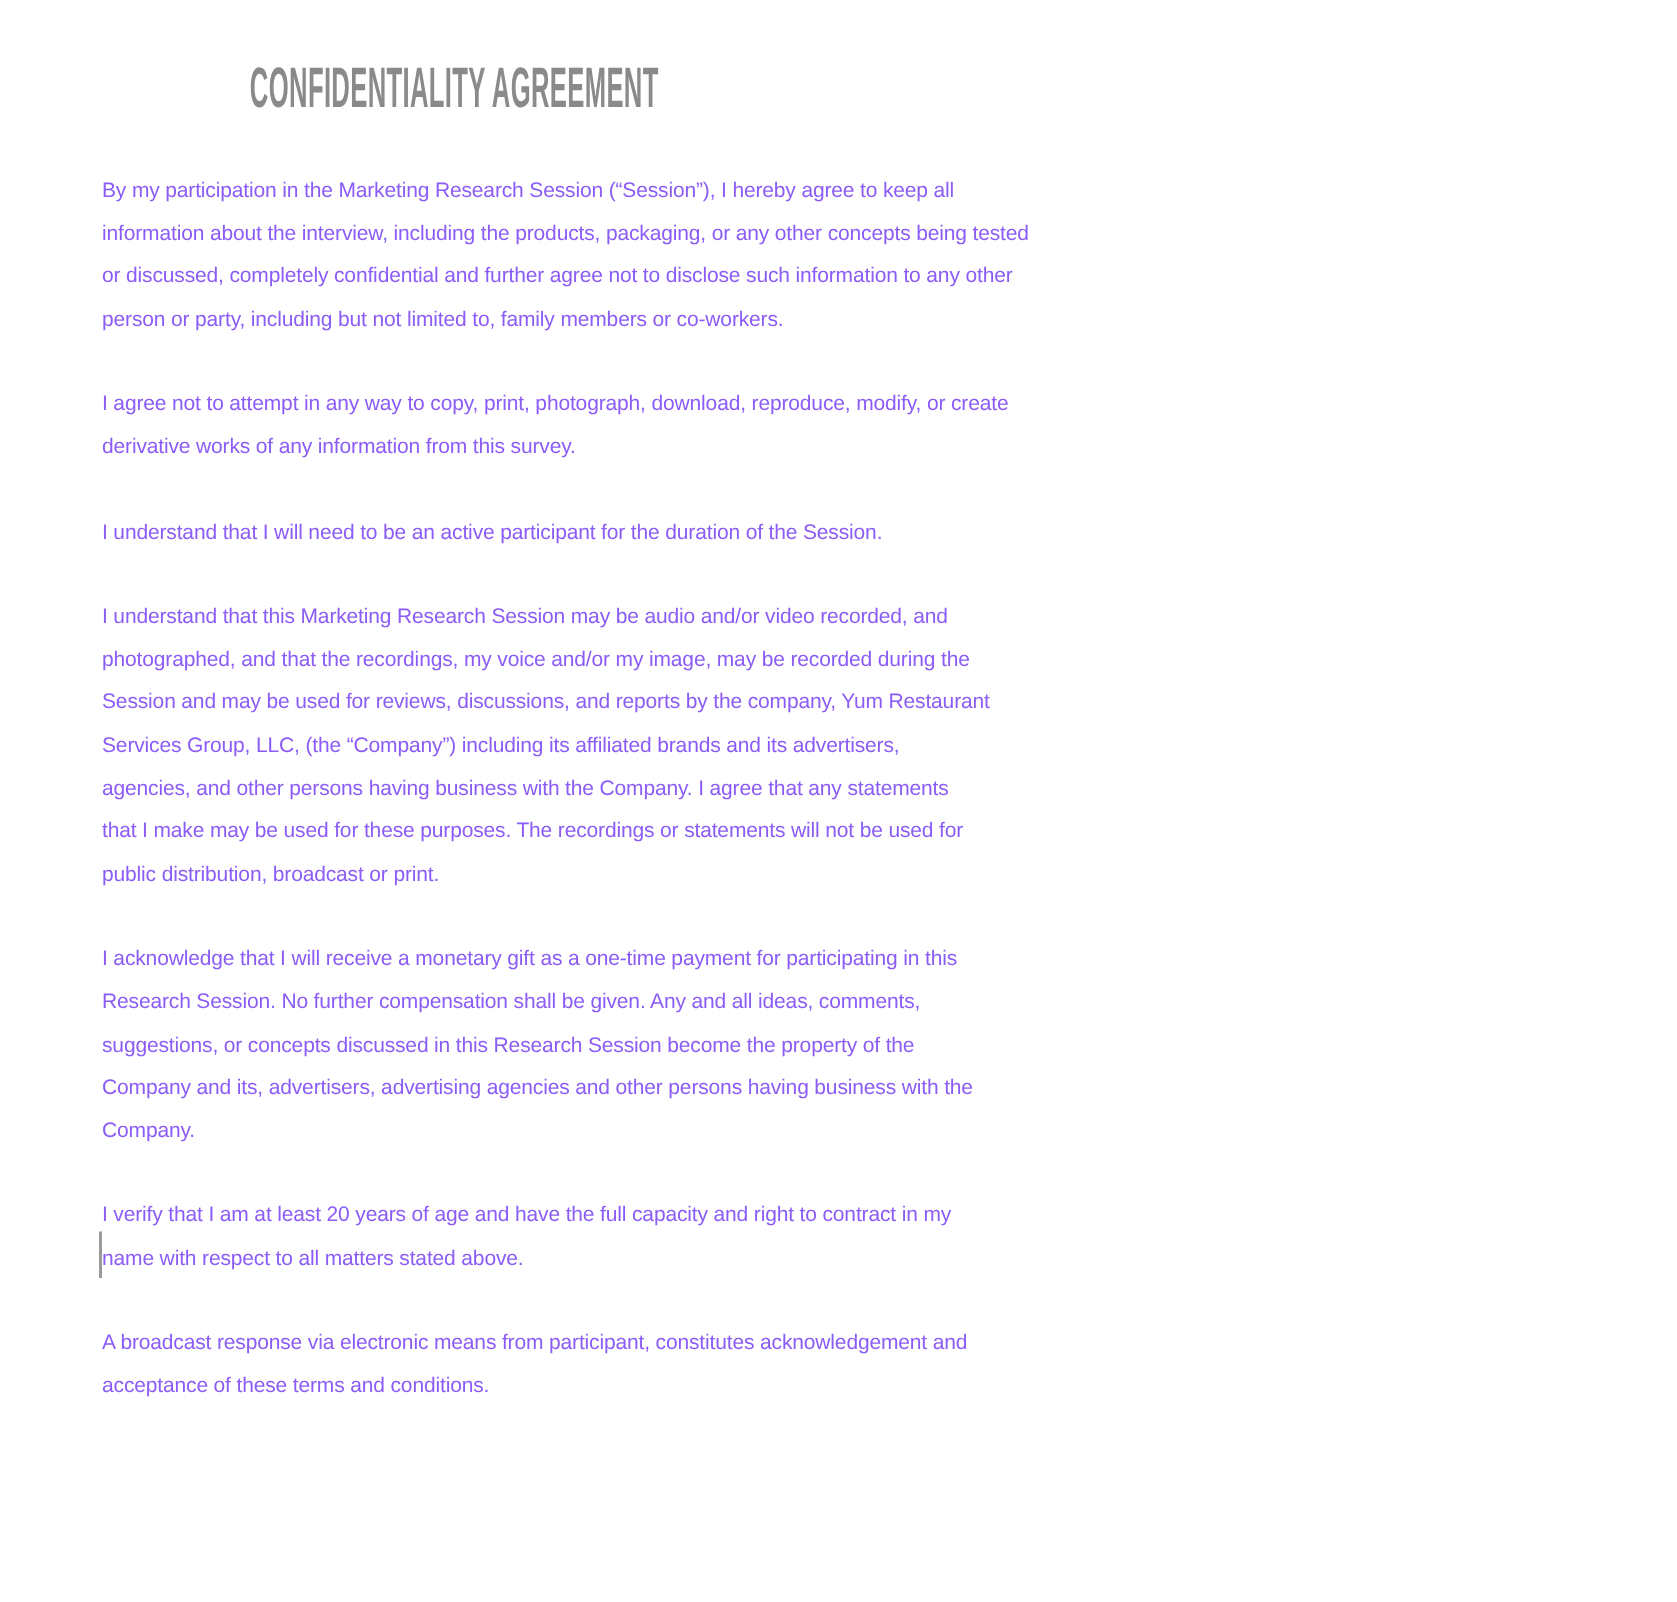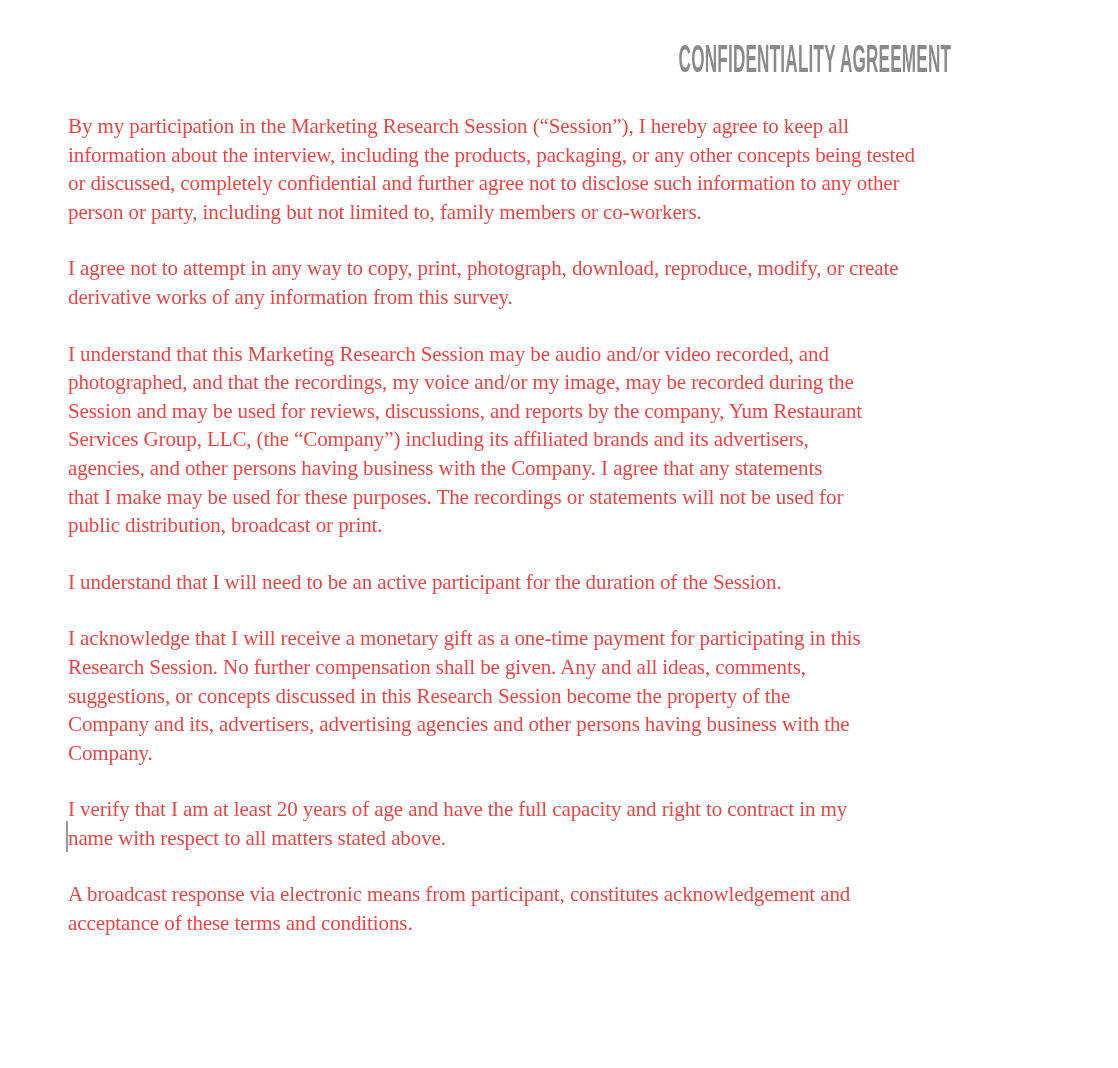--- a/index.html
+++ b/index.html
@@ -11,23 +11,22 @@
     position: relative;
     width: 1118px;
     height: 1068px;
     background: #ffffff;
     overflow: hidden;
     font-family: "Liberation Sans", sans-serif;
     color: #111111;
   }
   .title-wrap {
     margin-top: 40px;
-    text-align: right;
+    text-align: left;
     height: 40px;
-    margin-left: 43px;
   }
   .doc-title {
     display: inline-block;
     font-family: "Liberation Sans", sans-serif;
     font-weight: 700;
     font-size: 38px;
     line-height: 38px;
     color: #8a8a8a;
     letter-spacing: 0.5px;
     transform: scaleX(0.45);
@@ -35,26 +34,25 @@
     white-space: nowrap;
   }
   .doc-body {
     position: absolute;
     left: 68px;
     top: 112px;
     width: 990px;
   }
   .doc-body p {
     margin: 0 0 28px 0;
-    font-size: 21px;
+    font-size: 14px;
     line-height: 28.6px;
     letter-spacing: -0.1px;
-    color: #ef4444;
+    color: #8b5cf6;
     white-space: pre-line;
-    font-family: Liberation Serif, serif;
   }
   .text-cursor {
     position: absolute;
     left: 66px;
     top: 821px;
     width: 2px;
     height: 31px;
     background: #9a9a9a;
   }
 </style>
@@ -67,28 +65,28 @@
     <span class="doc-title">CONFIDENTIALITY AGREEMENT</span>
   </div>
 
   <div class="doc-body">
     <p>By my participation in the Marketing Research Session (“Session”), I hereby agree to keep all
 information about the interview, including the products, packaging, or any other concepts being tested
 or discussed, completely confidential and further agree not to disclose such information to any other
 person or party, including but not limited to, family members or co-workers.</p>
     <p>I agree not to attempt in any way to copy, print, photograph, download, reproduce, modify, or create
 derivative works of any information from this survey.</p>
+    <p>I understand that I will need to be an active participant for the duration of the Session.</p>
     <p>I understand that this Marketing Research Session may be audio and/or video recorded, and
 photographed, and that the recordings, my voice and/or my image, may be recorded during the
 Session and may be used for reviews, discussions, and reports by the company, Yum Restaurant
 Services Group, LLC, (the “Company”) including its affiliated brands and its advertisers,
 agencies, and other persons having business with the Company. I agree that any statements
 that I make may be used for these purposes. The recordings or statements will not be used for
 public distribution, broadcast or print.</p>
-    <p>I understand that I will need to be an active participant for the duration of the Session.</p>
     <p>I acknowledge that I will receive a monetary gift as a one-time payment for participating in this
 Research Session. No further compensation shall be given. Any and all ideas, comments,
 suggestions, or concepts discussed in this Research Session become the property of the
 Company and its, advertisers, advertising agencies and other persons having business with the
 Company.</p>
     <p>I verify that I am at least 20 years of age and have the full capacity and right to contract in my
 name with respect to all matters stated above.</p>
     <p>A broadcast response via electronic means from participant, constitutes acknowledgement and
 acceptance of these terms and conditions.</p>
   </div>

